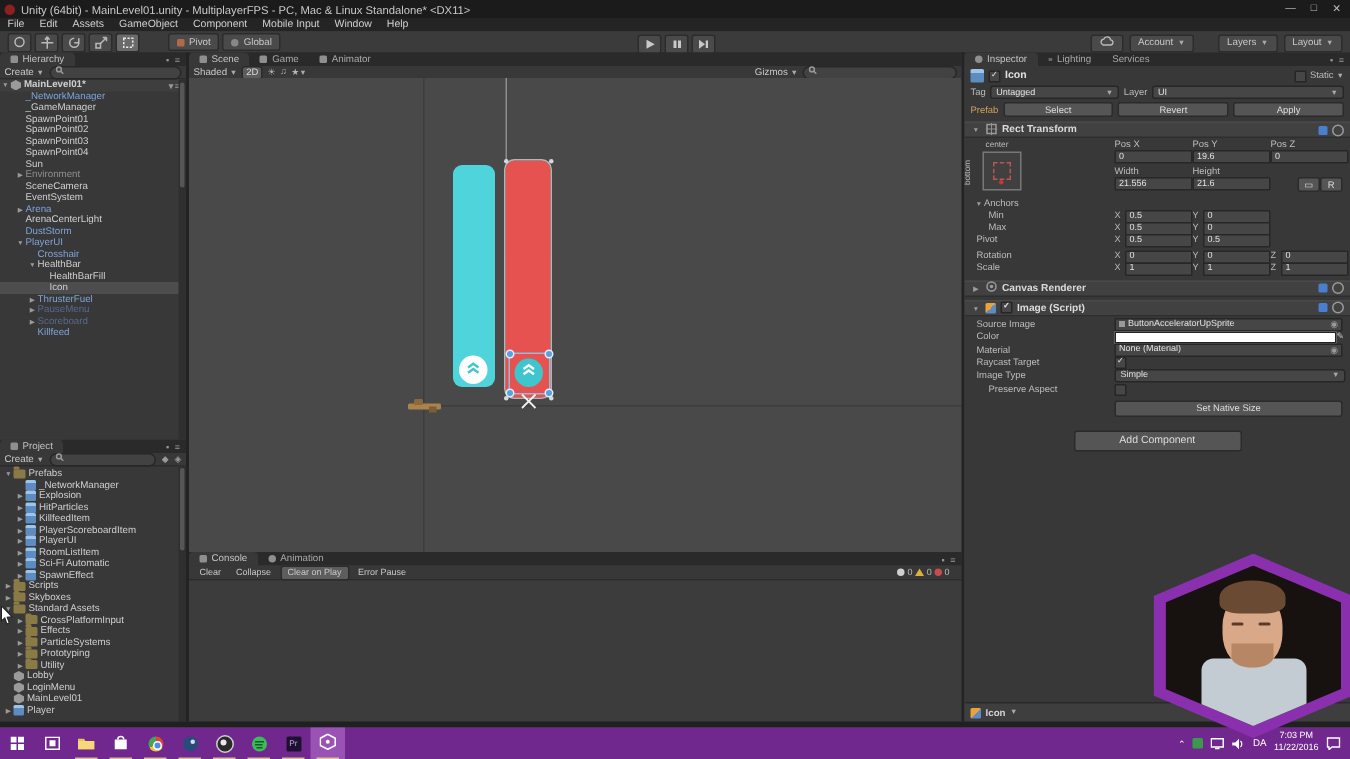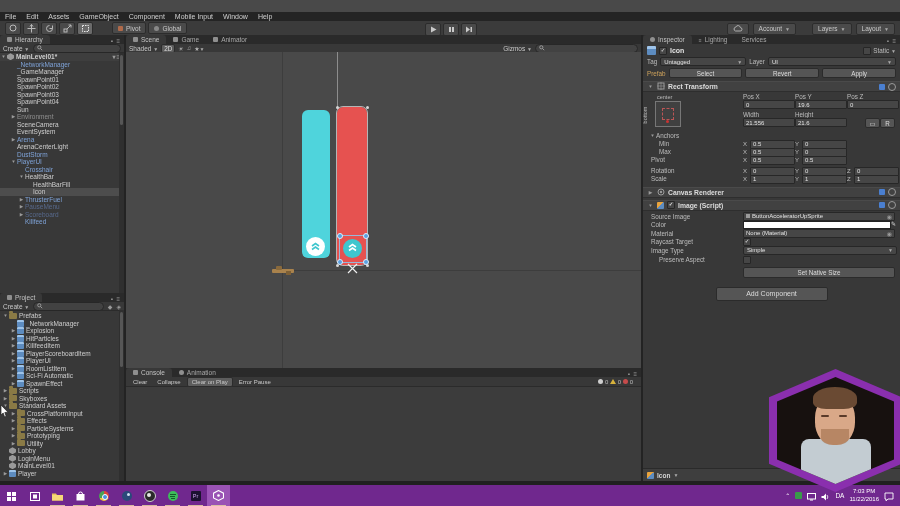--- a/index.html
+++ b/index.html
@@ -87,20 +87,29 @@
   #webcam-inner{left:8px;top:8px;width:117px;height:107px;background:#17110f;position:absolute;}
   
   .divider-v{background:#232323;}
   .line{background:#3d3d3d;}
 </style>
 </head>
 <body>
 
 <div id="root">
 
+  <div id="titlebar" class="abs">
+    <span class="win-icon"></span>
+    <span>Unity (64bit) - MainLevel01.unity - MultiplayerFPS - PC, Mac &amp; Linux Standalone* &lt;DX11&gt;</span>
+    <div id="win-controls">
+      <span>—</span>
+      <span>□</span>
+      <span>✕</span>
+    </div>
+  </div>
 
   <div id="menubar" class="abs">
       <span>File</span>
       <span>Edit</span>
       <span>Assets</span>
       <span>GameObject</span>
       <span>Component</span>
       <span>Mobile Input</span>
       <span>Window</span>
       <span>Help</span>

